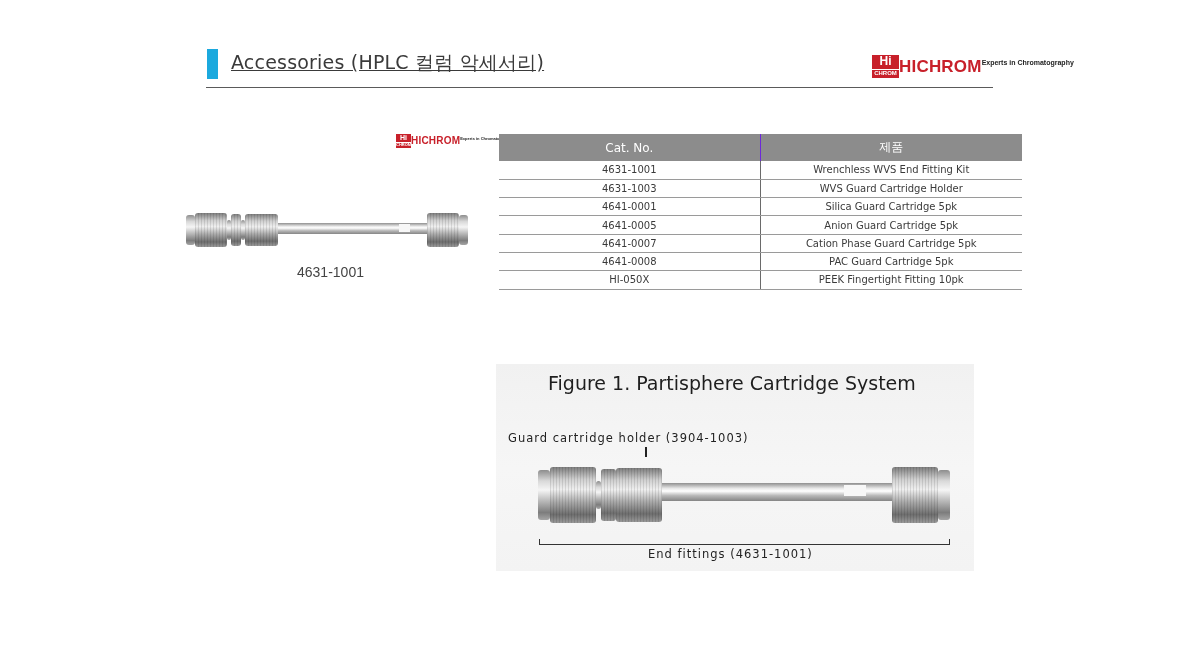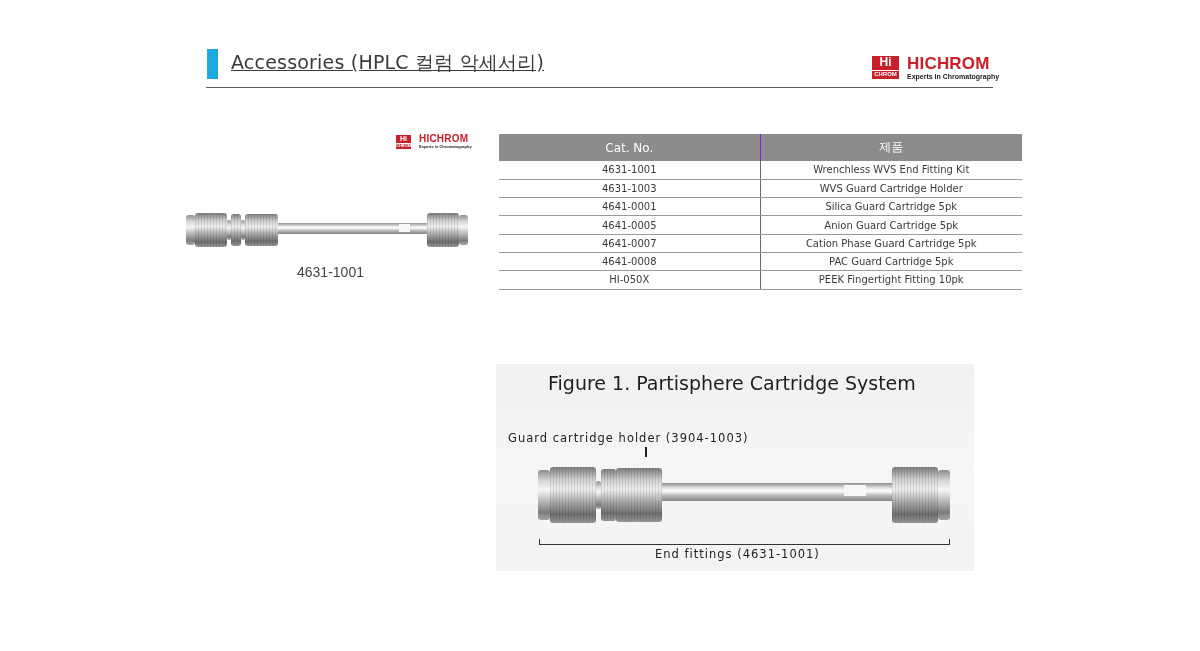--- a/index.html
+++ b/index.html
@@ -4,24 +4,24 @@
 <style>
   * { box-sizing: border-box; margin: 0; padding: 0; }
   html, body { width: 1200px; height: 651px; background: #ffffff; overflow: hidden; }
   body { position: relative; font-family: "DejaVu Sans", "Liberation Sans", sans-serif; color: #333; }
 
   .header-accent { position: absolute; left: 207px; top: 49px; width: 11px; height: 30px; background: #1ba9de; }
   .page-title { position: absolute; left: 231px; top: 50px; font-size: 19px; color: #3a3a3a; letter-spacing: 0.2px; font-family: "DejaVu Sans", sans-serif; font-weight: normal; text-decoration: underline; }
   .header-rule { position: absolute; left: 206px; top: 87px; width: 787px; height: 1px; background: #5a5a5a; }
 
   .logo { position: absolute; display: flex; align-items: center; }
-  .logo .mark { display: flex; flex-direction: column; margin-right: 8px; }
+  .logo .mark { display: flex; flex-direction: column; margin-right: 0; }
   .logo .mark .hi { background: #c8202a; color: #fff; font-weight: bold; font-family: "Liberation Sans", sans-serif; text-align: center; line-height: 1; }
   .logo .mark .chrom { background: #c8202a; color: #fff; font-weight: bold; font-family: "Liberation Sans", sans-serif; text-align: center; line-height: 1; }
-  .logo .words { display: flex; flex-direction: column; }
+  .logo .words { display: flex; flex-direction: row; }
   .logo .brand { color: #c8202a; font-weight: bold; font-family: "Liberation Sans", sans-serif; line-height: 1; letter-spacing: 0.2px; }
   .logo .tag { color: #222; font-weight: bold; font-family: "Liberation Sans", sans-serif; line-height: 1; white-space: nowrap; }
 
   .logo-main { left: 872px; top: 55px; }
   .logo-main .mark .hi { width: 27px; height: 14px; font-size: 12px; }
   .logo-main .mark .chrom { width: 27px; height: 8px; font-size: 6px; margin-top: 1px; }
   .logo-main .brand { font-size: 17px; }
   .logo-main .tag { font-size: 7px; margin-top: 1px; }
 
   .logo-small { left: 396px; top: 134px; }
@@ -49,21 +49,21 @@
   .cat-table td { font-size: 10px; color: #3a3a3a; height: 18.3px; text-align: center; border-bottom: 1px solid #9a9a9a; }
   .cat-table td.c1 { width: 261px; border-right: 1px solid #6a6a6a; }
 
   
   .figure { position: absolute; left: 496px; top: 364px; width: 478px; height: 207px;
     background: linear-gradient(180deg, #f1f1f1 0%, #f6f6f6 50%, #f3f3f3 100%); overflow: hidden; }
   .fig-title { position: absolute; left: 52px; top: 8px; font-size: 19px; color: #1e1e1e; font-family: "DejaVu Sans", sans-serif; }
   .fig-label-top { position: absolute; left: 12px; top: 67px; font-size: 11.5px; color: #222; letter-spacing: 1px; font-family: "DejaVu Sans", sans-serif; }
   .fig-tick { position: absolute; left: 149px; top: 83px; width: 1.5px; height: 10px; background: #222; }
   .fig-bracket { position: absolute; left: 43px; top: 175px; width: 411px; height: 6px; border-left: 1.5px solid #333; border-right: 1.5px solid #333; border-bottom: 1.5px solid #333; }
-  .fig-label-bottom { position: absolute; left: 159px; top: 183px; font-size: 11.5px; color: #222; letter-spacing: 1px; font-family: "DejaVu Sans", sans-serif; }
+  .fig-label-bottom { position: absolute; left: 152px; top: 183px; font-size: 11.5px; color: #222; letter-spacing: 1px; font-family: "DejaVu Sans", sans-serif; }
 </style>
 </head>
 <body>
 
 <div class="header-accent"></div>
 <h1 class="page-title">Accessories (HPLC 컬럼 악세서리)</h1>
 <div class="header-rule"></div>
 
 <div class="logo logo-main">
   <div class="mark">

